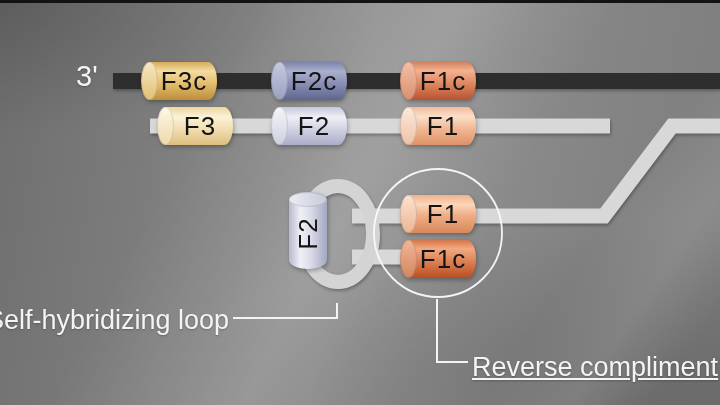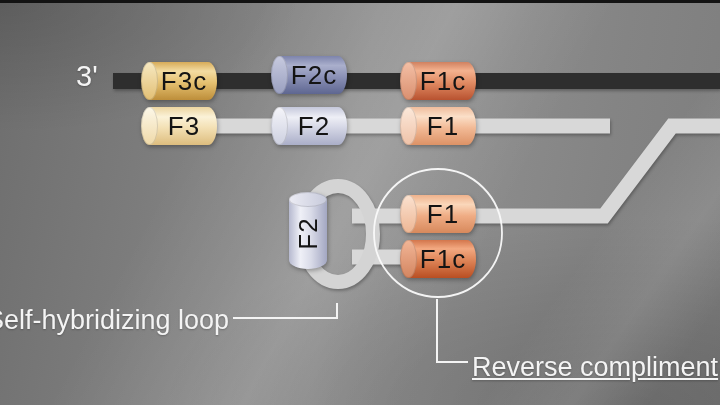--- a/index.html
+++ b/index.html
@@ -74,32 +74,32 @@
     <path d="M 352 216 H 604 L 672 126 H 720" fill="none" stroke="#d8d8d8" stroke-width="15"></path>
     <path d="M 352 257 H 470" fill="none" stroke="#d8d8d8" stroke-width="15"></path>
     <ellipse cx="338" cy="234" rx="35" ry="48" fill="none" stroke="#d4d4d4" stroke-width="14"></ellipse>
   </svg>
 
   <div class="cyl gold" style="left:141px;top:62px;text-align:center;">
     <div class="body"></div>
     <div class="cap"></div>
     <div class="lbl">F3c</div>
   </div>
-  <div class="cyl slate" style="left:271px;top:56px;">
+  <div class="cyl slate" style="left:271px;top:62px;">
     <div class="body"></div>
     <div class="cap"></div>
     <div class="lbl">F2c</div>
   </div>
   <div class="cyl coral" style="left:400px;top:62px;">
     <div class="body"></div>
     <div class="cap"></div>
     <div class="lbl">F1c</div>
   </div>
 
-  <div class="cyl cream" style="left:141px;top:107px;">
+  <div class="cyl cream" style="left:157px;top:107px;">
     <div class="body"></div>
     <div class="cap"></div>
     <div class="lbl">F3</div>
   </div>
   <div class="cyl lav" style="left:271px;top:107px;">
     <div class="body"></div>
     <div class="cap"></div>
     <div class="lbl">F2</div>
   </div>
   <div class="cyl peach" style="left:400px;top:107px;">

